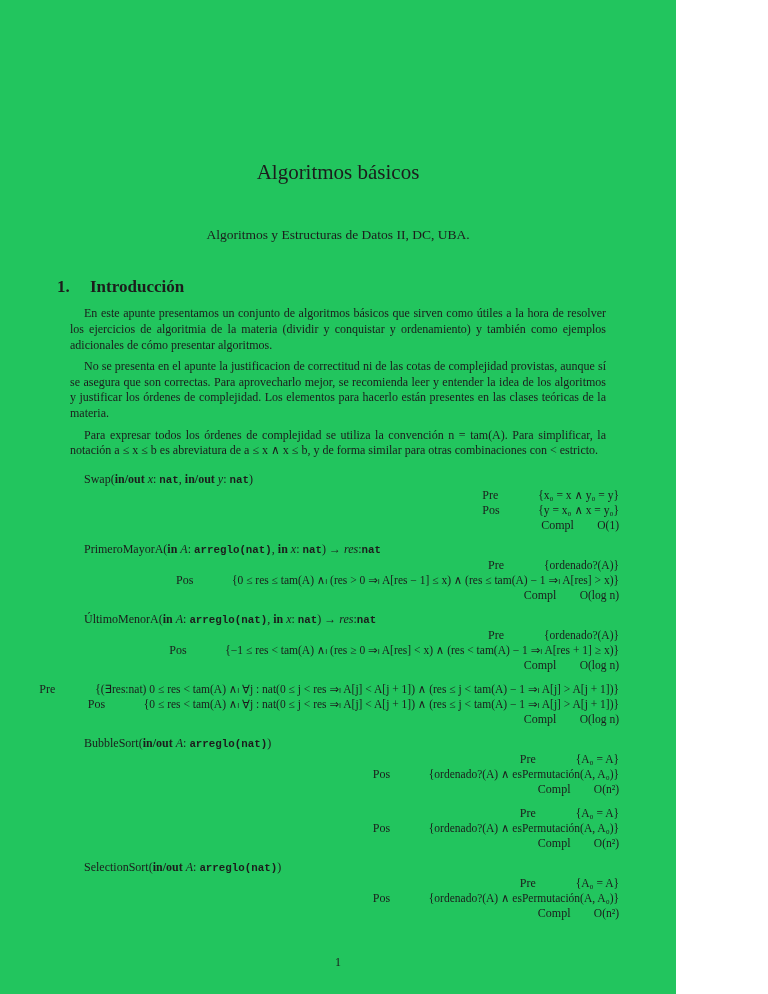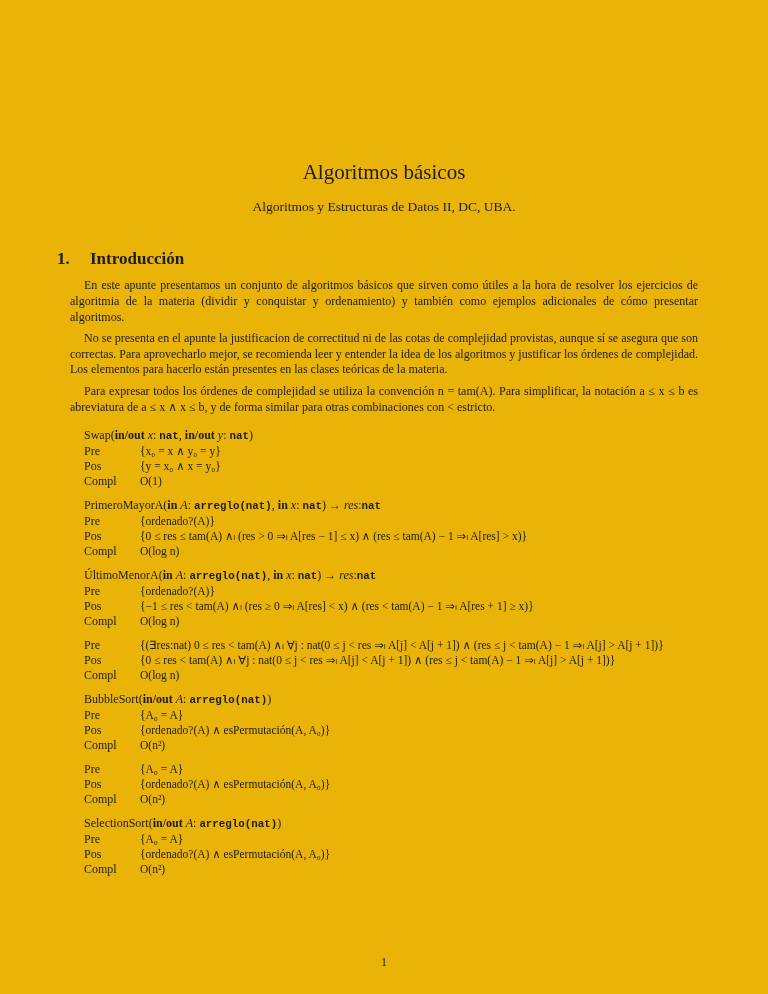--- a/index.html
+++ b/index.html
@@ -1,33 +1,33 @@
 <!DOCTYPE html>
 <html><head>
 <meta charset="utf-8">
 <style>
   html, body { margin:0; padding:0; background:#ffffff; }
   .page {
     position: relative;
-    width: 768px;
+    width: 676px;
     height: 994px;
-    background: #eab308;
+    background: #22c55e;
     overflow: hidden;
     font-family: "Liberation Serif", "DejaVu Serif", serif;
     color: #1c1c1c;
   }
   .doc-title {
     margin: 161px 0 0 0;
     text-align: center;
     font-size: 21px;
     font-weight: normal;
     line-height: 1.05;
   }
   .doc-subtitle {
-    margin-top: 16px;
+    margin-top: 44px;
     text-align: center;
     font-size: 13.5px;
   }
   .content {
     margin: 0 57px;
   }
   .sec-heading {
     font-size: 17px;
     font-weight: bold;
     margin: 34px 0 9px 0;
@@ -44,21 +44,21 @@
   .algos { margin-top: 13px; }
   .algo {
     margin: 0 0 9px 27px;
     font-size: 12px;
     line-height: 15px;
   }
   .sig { white-space: nowrap; }
   .sig .bf { font-weight: bold; }
   .sig .it { font-style: italic; }
   .sig .tt { font-family: "Liberation Mono", "DejaVu Sans Mono", monospace; font-size: 10.8px; font-weight: bold; }
-  .spec-row { display: flex; }
+  .spec-row { display: flex; justify-content: flex-end; }
   .spec-row .lbl { width: 56px; flex: 0 0 56px; }
   .spec-row .math {
     font-family: "Liberation Serif", "DejaVu Sans", serif;
     font-size: 11.5px;
     white-space: nowrap;
   }
   .page-num {
     position: absolute;
     bottom: 24px;
     left: 0;

